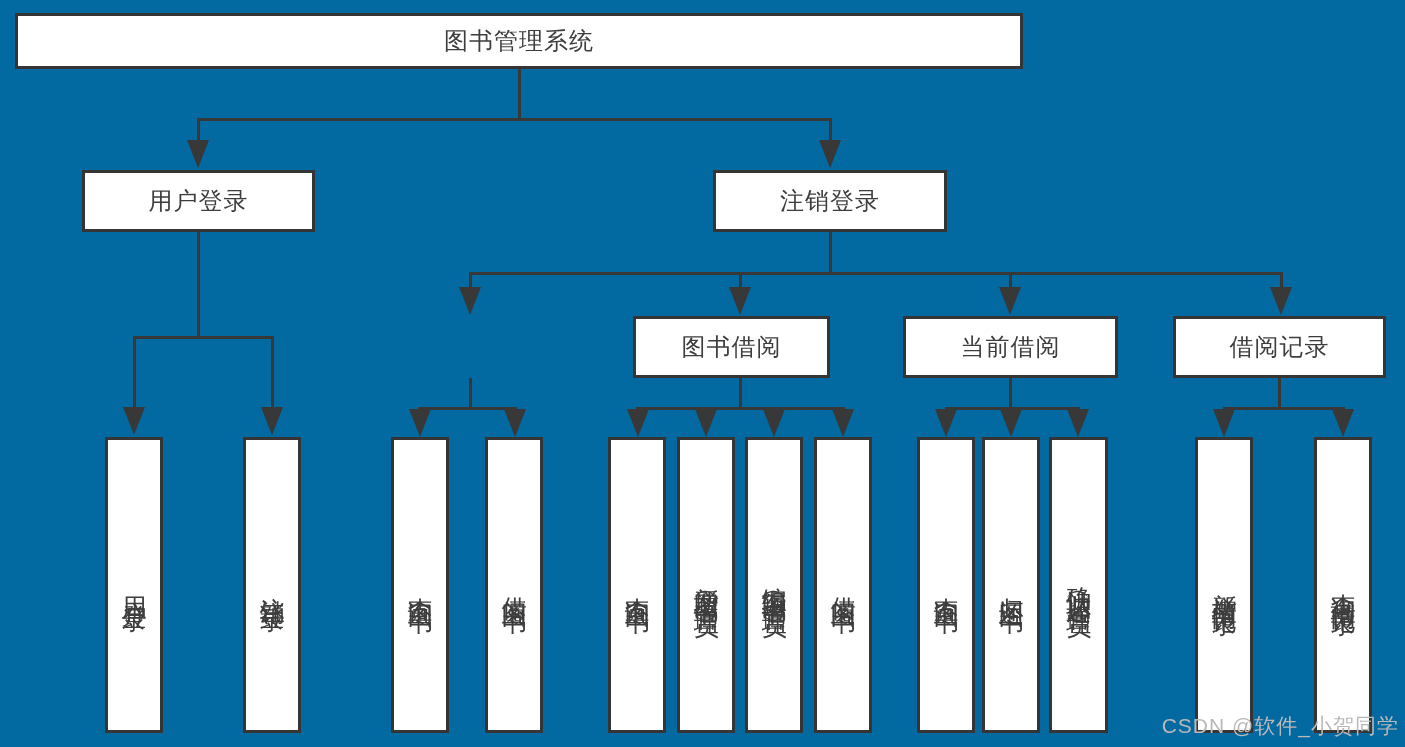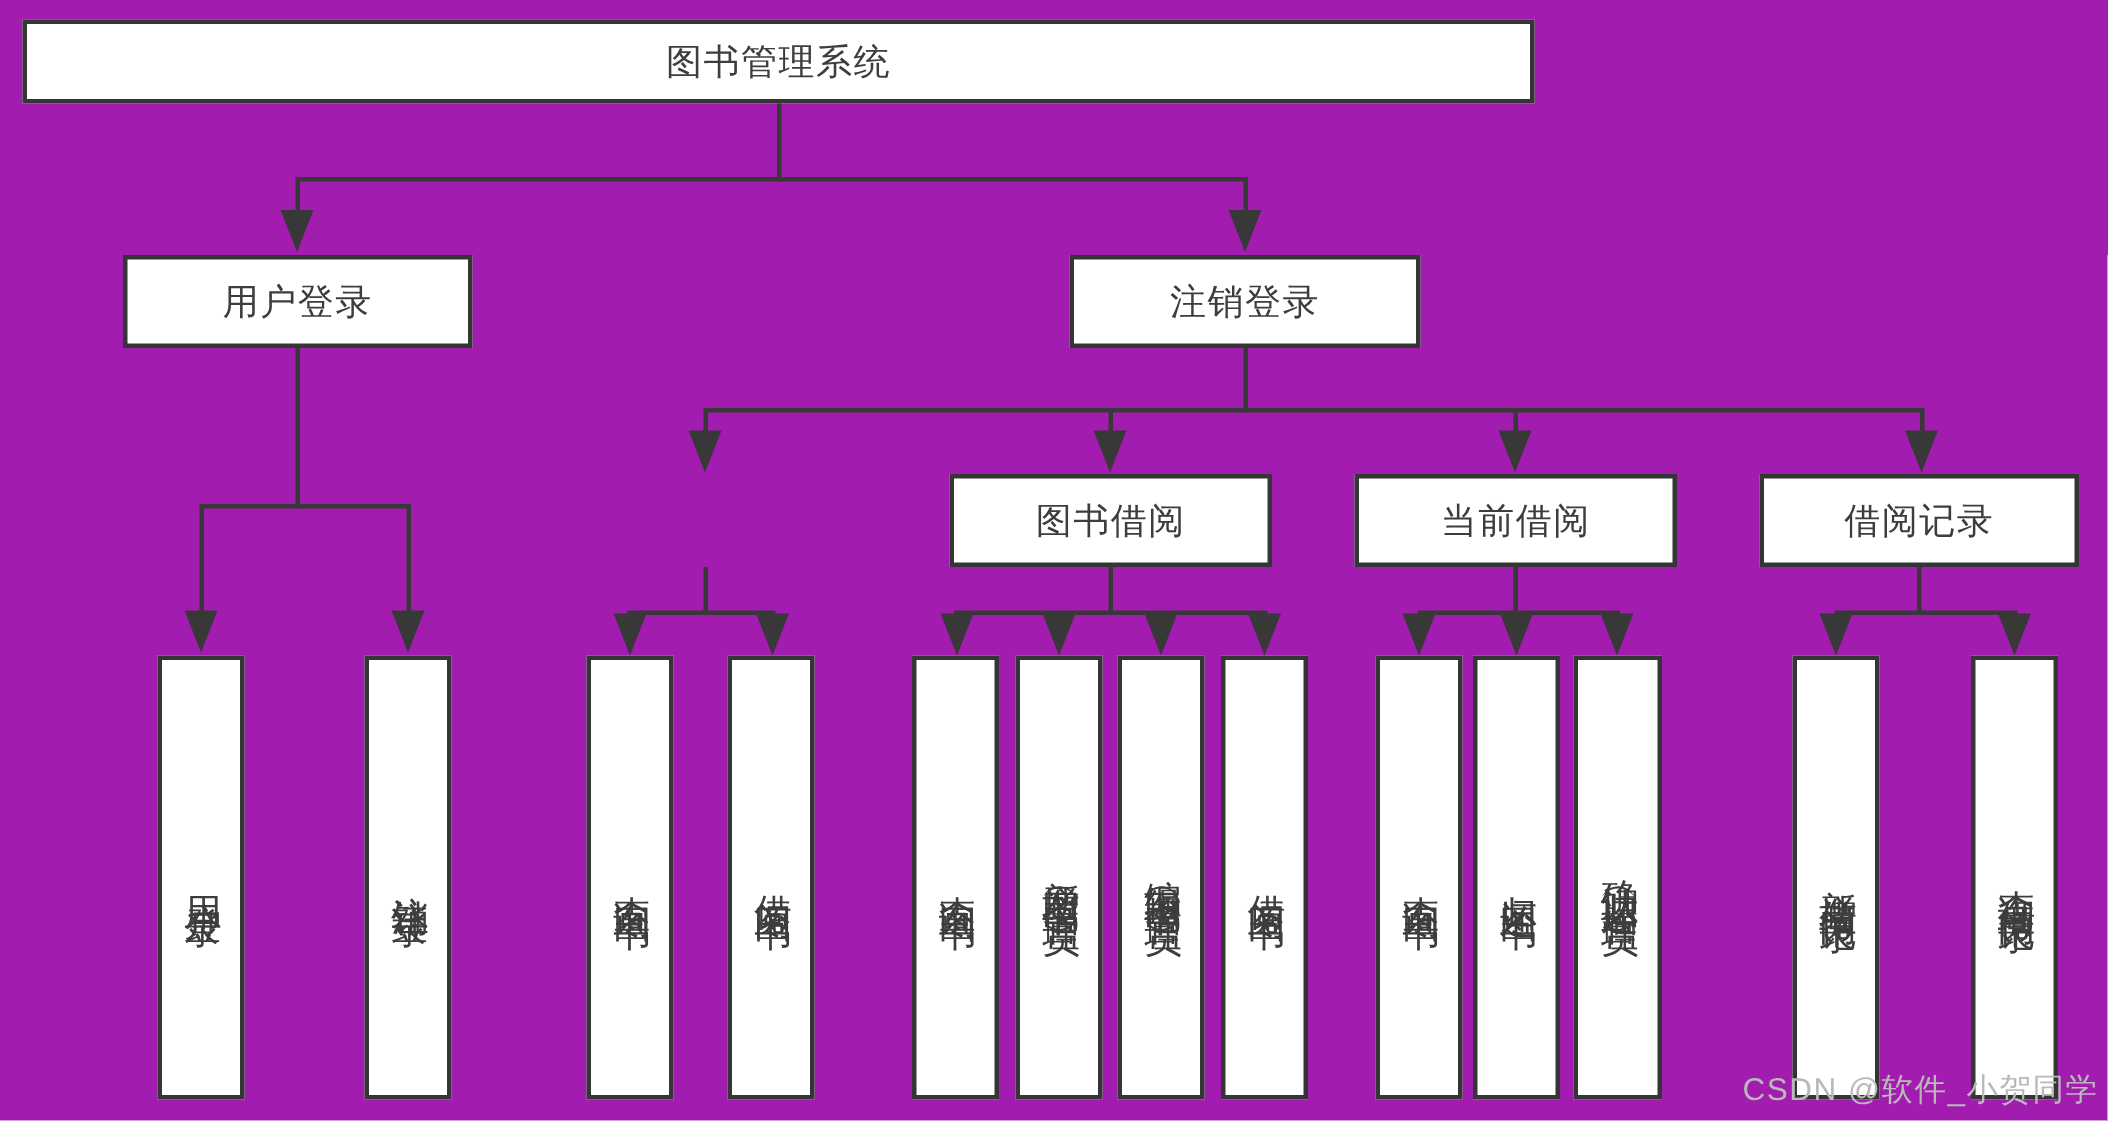--- a/index.html
+++ b/index.html
@@ -5,21 +5,21 @@
   html, body {
     margin: 0;
     padding: 0;
     background: #ffffff;
     font-family: "Liberation Sans", "DejaVu Sans", sans-serif;
   }
   .canvas {
     position: relative;
     width: 1405px;
     height: 747px;
-    background: #a21caf;
+    background: #0369a1;
     overflow: hidden;
   }
   
   .box {
     position: absolute;
     box-sizing: border-box;
     background: #ffffff;
     border: 3px solid #353535;
     display: flex;
     align-items: center;
@@ -76,21 +76,21 @@
 
   <div class="box h-box" style="left:82px; top:170px; width:233px; height:62px;">
     <span class="label">用户登录</span>
   </div>
 
   <div class="box h-box" style="left:713px; top:170px; width:234px; height:62px;">
     <span class="label">注销登录</span>
   </div>
 
 
-  <div class="box h-box" style="left:633px; top:316px; width:215px; height:62px;">
+  <div class="box h-box" style="left:633px; top:316px; width:197px; height:62px;">
     <span class="label">图书借阅</span>
   </div>
 
   <div class="box h-box" style="left:1173px; top:316px; width:213px; height:62px;">
     <span class="label">借阅记录</span>
   </div>
 
   <div class="box h-box" style="left:903px; top:316px; width:215px; height:62px;">
     <span class="label">当前借阅</span>
   </div>

